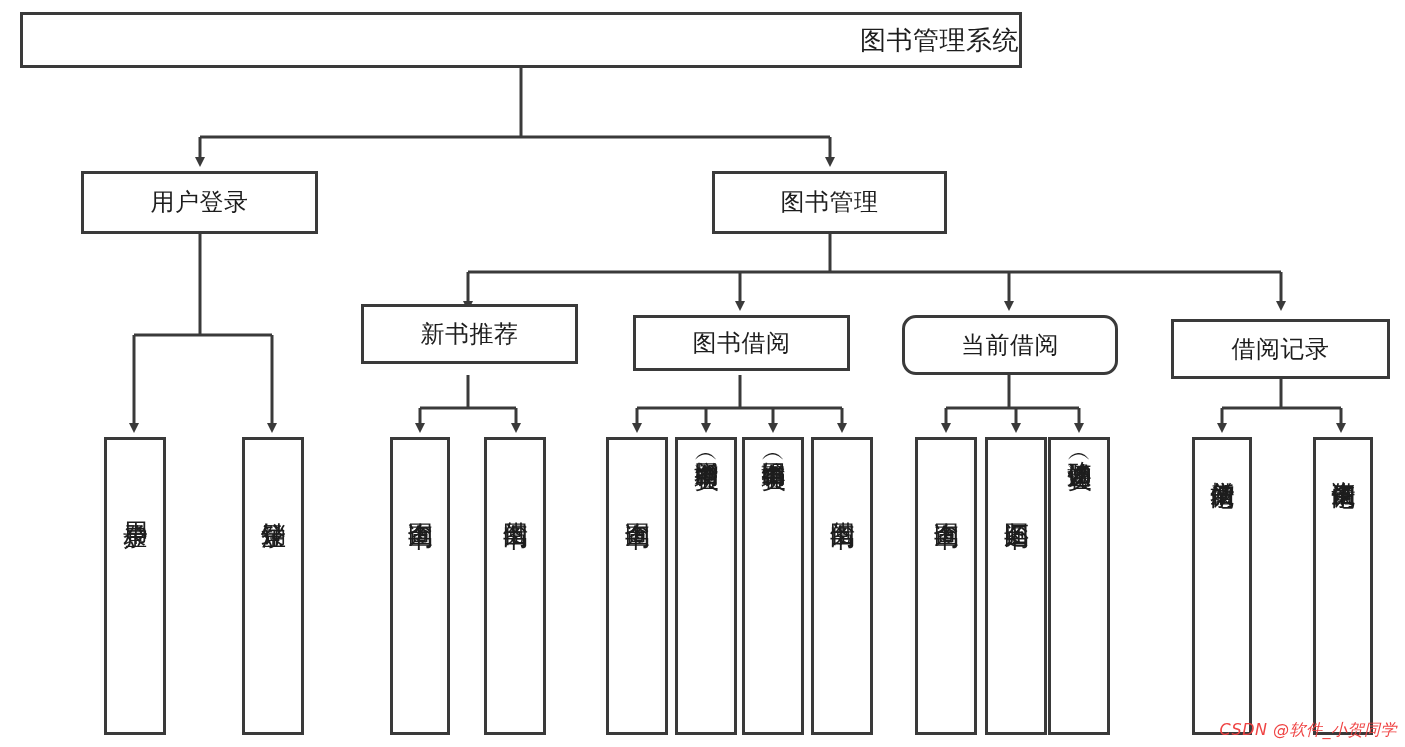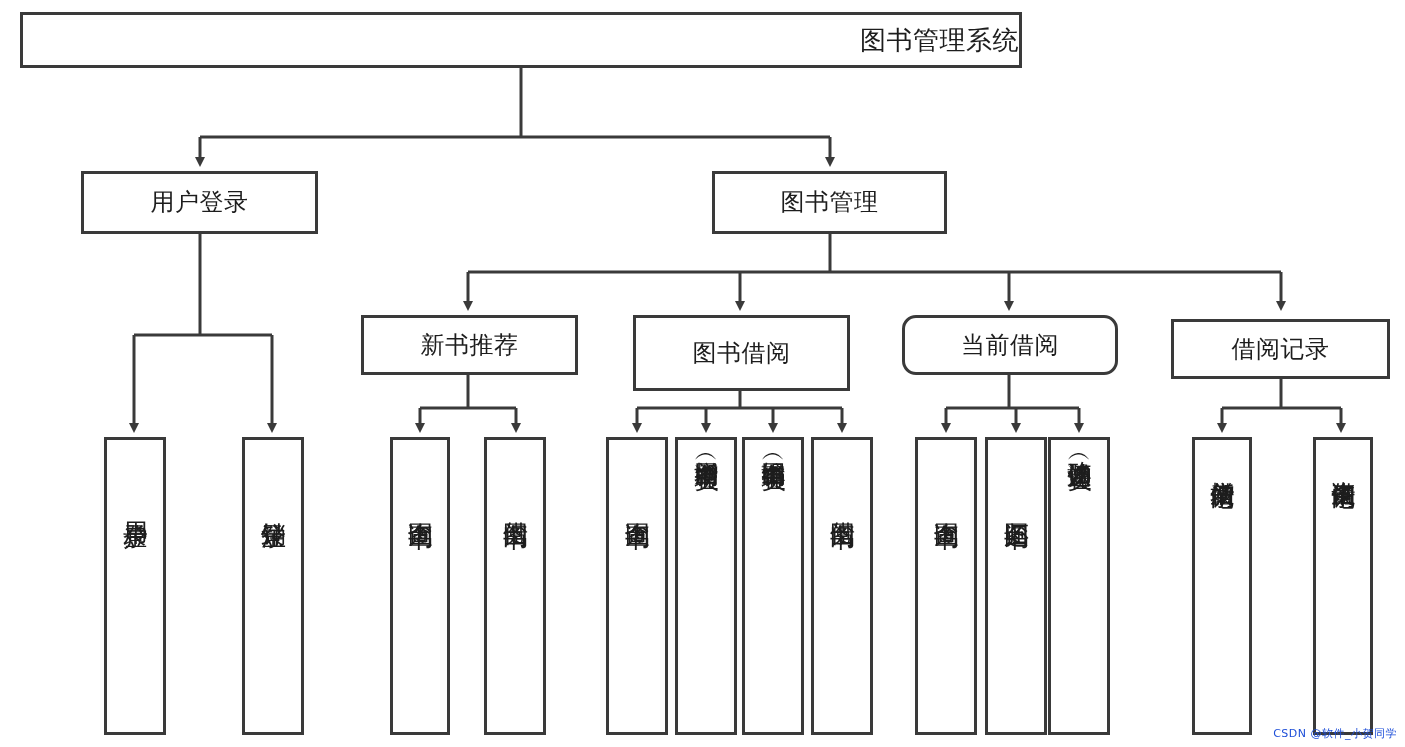--- a/index.html
+++ b/index.html
@@ -65,25 +65,26 @@
     text-align: center;
     white-space: nowrap;
   }
   .leaf-tall .label-v {
     font-size: 24px;
   }
   .watermark {
     position: absolute;
     right: 8px;
     bottom: 6px;
-    font-size: 11px;
-    color: #1d4ed8;
+    font-size: 16px;
+    color: #ef4444;
     letter-spacing: 0.5px;
     white-space: nowrap;
     z-index: 5;
+    font-style: italic;
   }
 </style>
 </head>
 <body>
 
 <div id="canvas">
 
   <svg id="wires" viewBox="0 0 1405 747">
     <defs>
       <marker id="arrow" markerWidth="12" markerHeight="12" refX="2" refY="5" orient="auto" markerUnits="userSpaceOnUse">
@@ -139,24 +140,24 @@
     <span class="label-h">图书管理系统</span>
   </div>
 
   <div class="node level2" style="left:81px; top:171px; width:237px; height:63px;">
     <span class="label-h">用户登录</span>
   </div>
   <div class="node level2" style="left:712px; top:171px; width:235px; height:63px;">
     <span class="label-h">图书管理</span>
   </div>
 
-  <div class="node level3" style="left:361px; top:315px; width:217px; height:60px;">
+  <div class="node level3" style="left:361px; top:304px; width:217px; height:60px;">
     <span class="label-h">新书推荐</span>
   </div>
-  <div class="node level3" style="left:633px; top:315px; width:217px; height:76px;">
+  <div class="node level3" style="left:633px; top:315px; width:217px; height:56px;">
     <span class="label-h">图书借阅</span>
   </div>
   <div class="node level3" style="left:902px; top:315px; width:216px; height:60px;border-radius:14px;">
     <span class="label-h">当前借阅</span>
   </div>
   <div class="node level3" style="left:1171px; top:319px; width:219px; height:60px;">
     <span class="label-h">借阅记录</span>
   </div>
 
   <div class="node leaf" style="left:104px; top:437px; width:62px; height:298px; padding-top:62px;">

